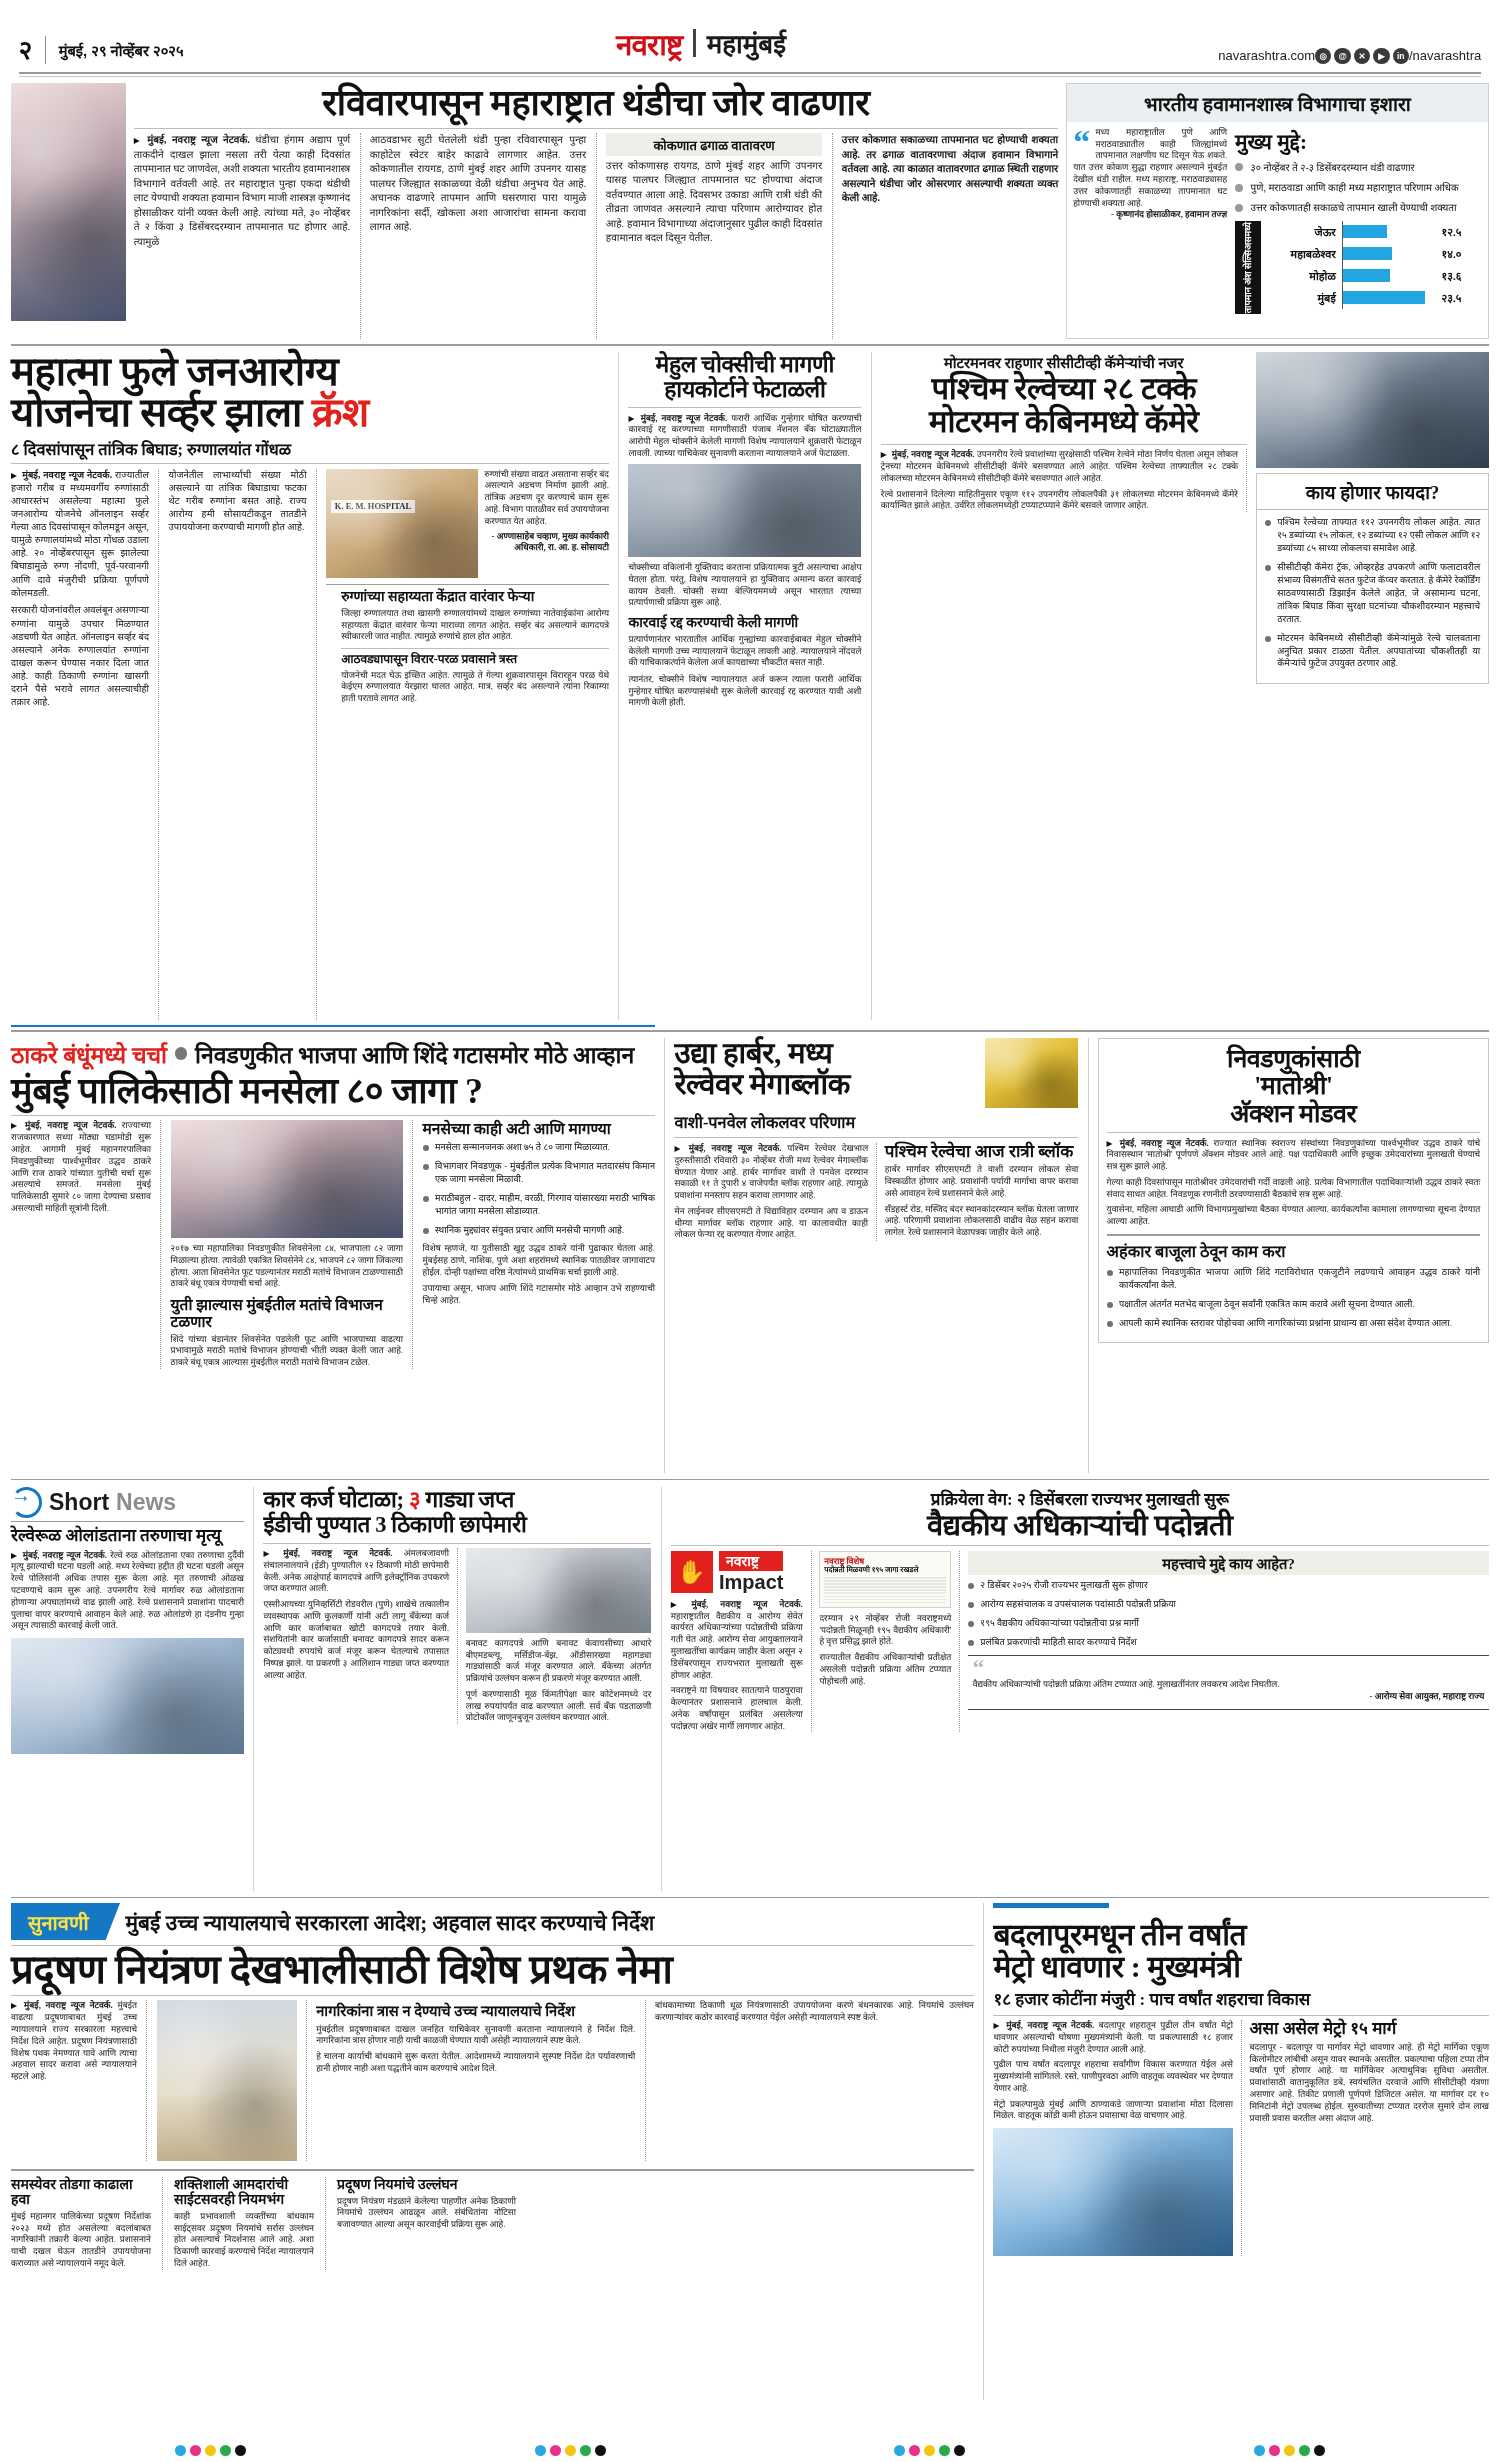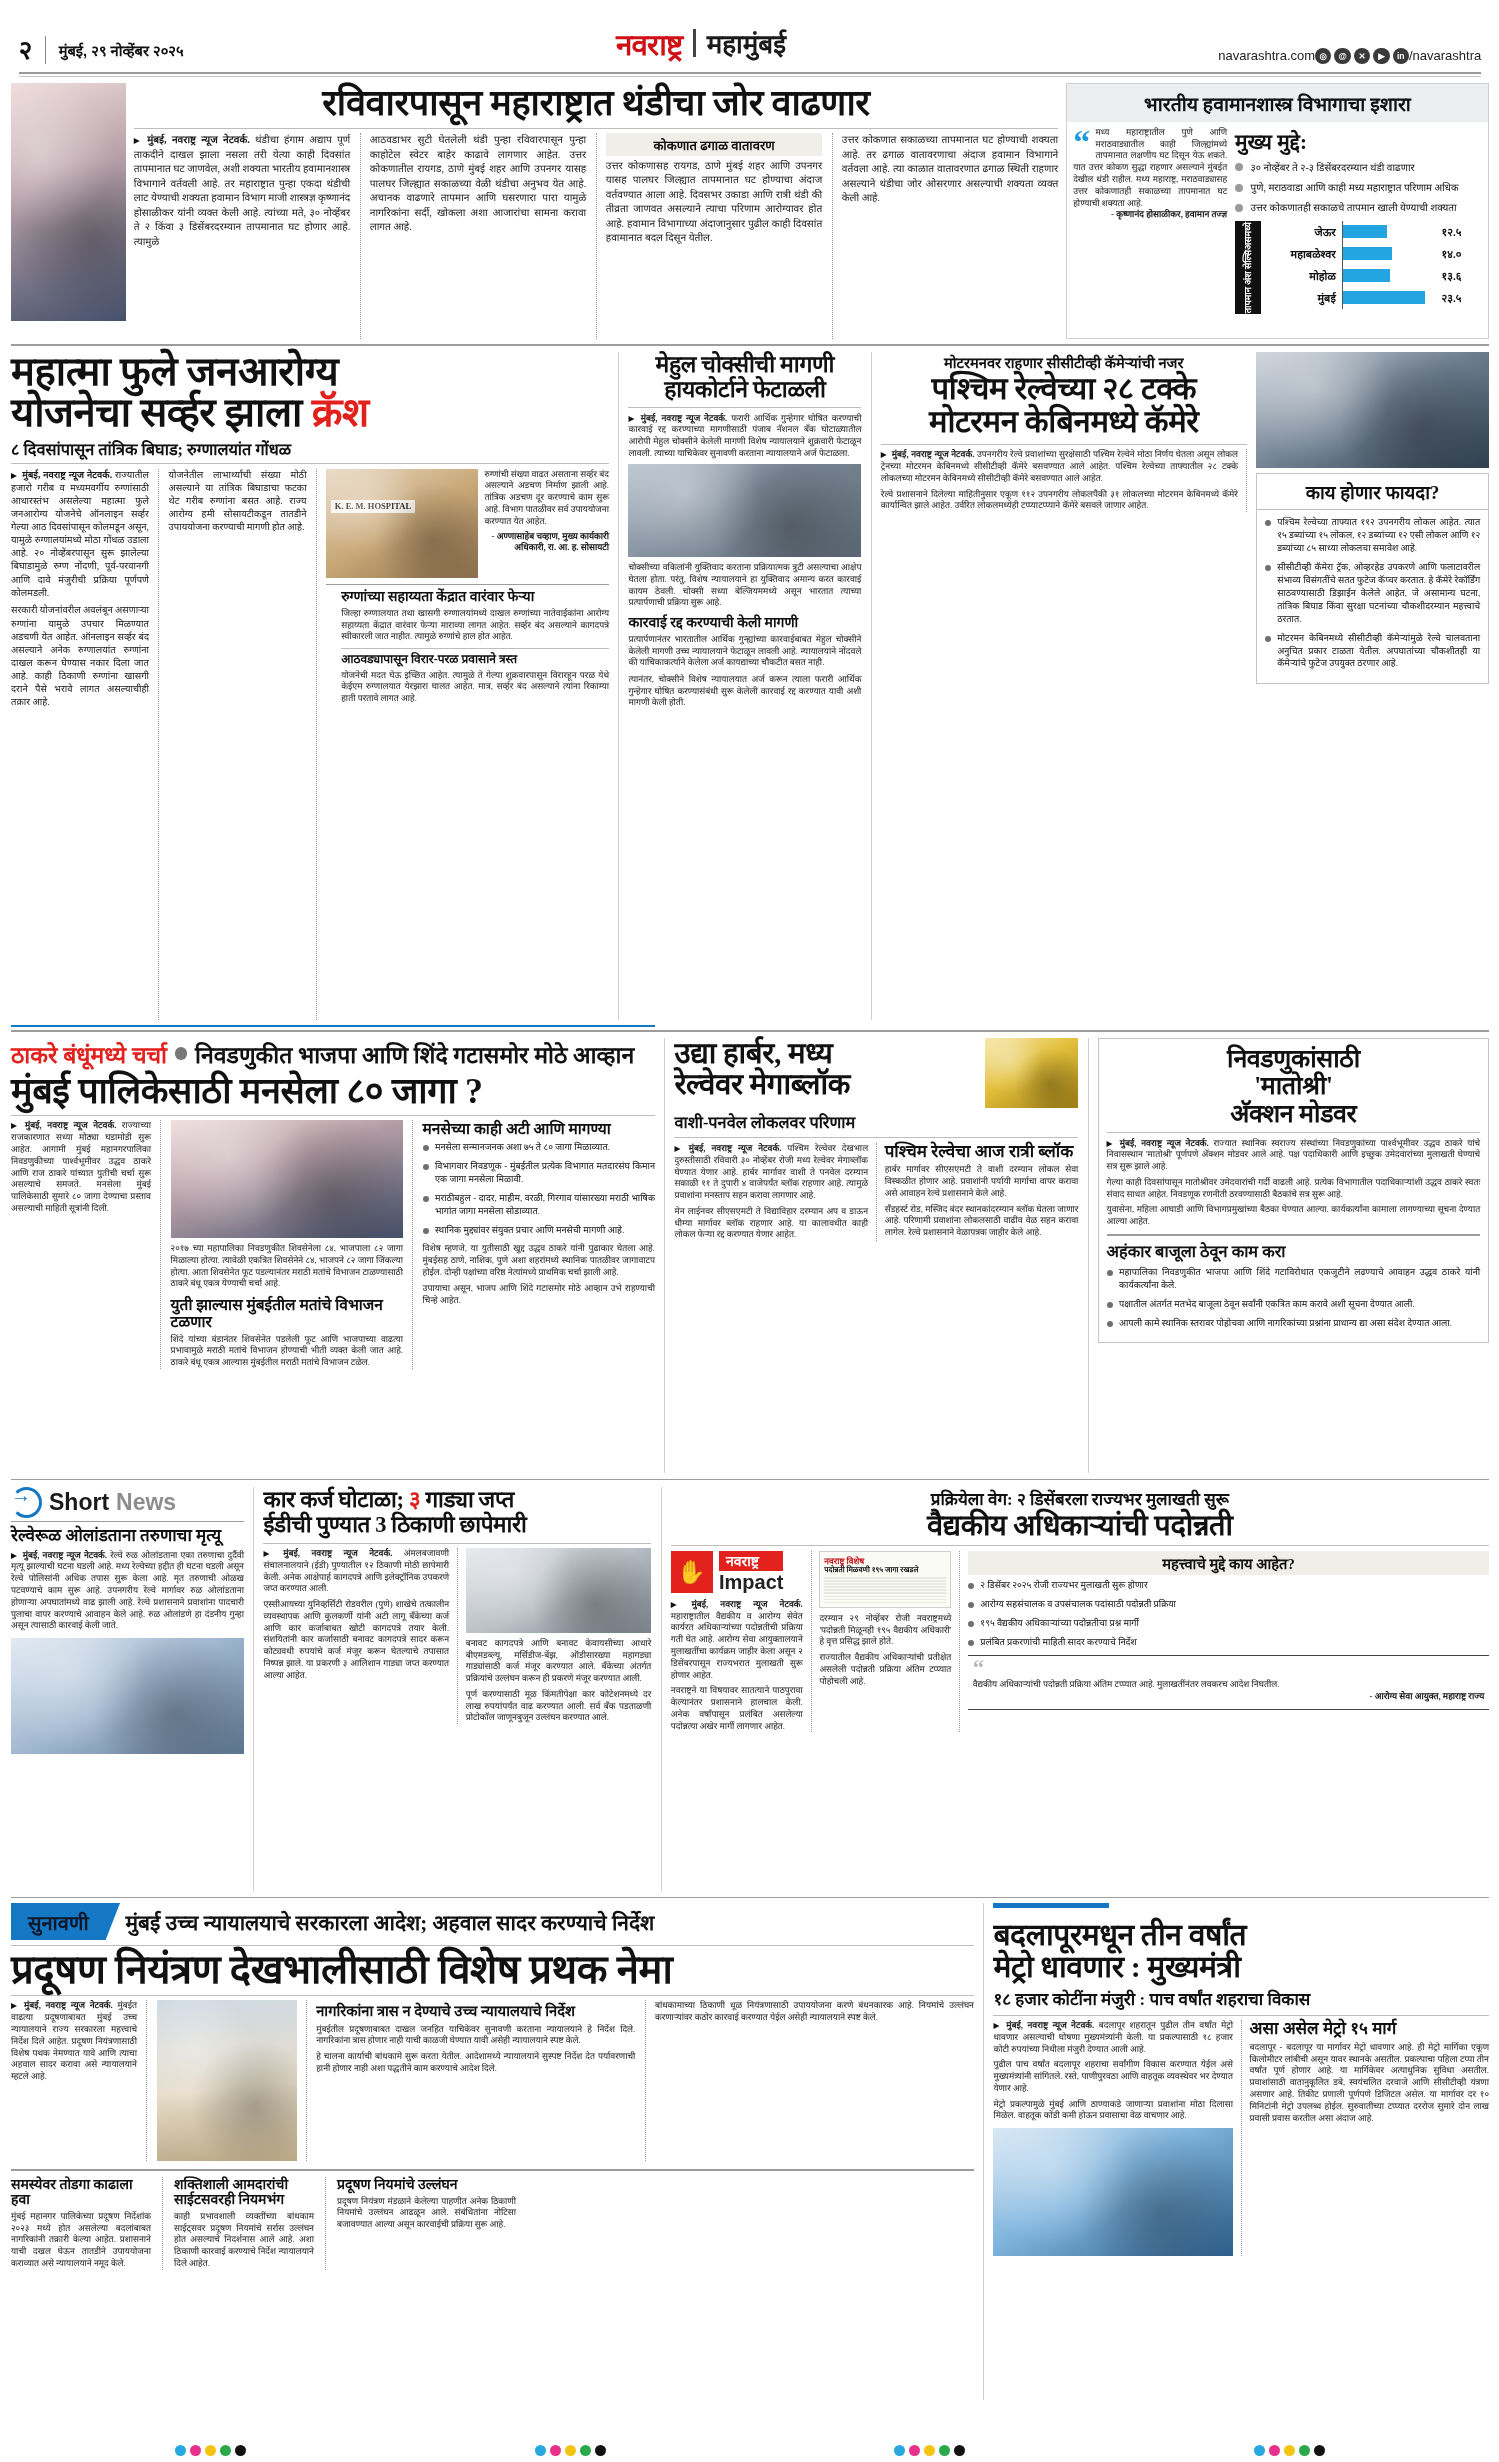--- a/index.html
+++ b/index.html
@@ -52,21 +52,21 @@
   .photo.cool { background:linear-gradient(150deg,#dfe8f2,#9fb6cf 50%,#5d7690); }
   .photo.people{ background:linear-gradient(160deg,#f0dede,#b7a0a8 40%,#44506b); }
   .photo.yellow{ background:linear-gradient(150deg,#f6e7a8,#e2bf3a 45%,#a07f14); }
   .photo.cars { background:linear-gradient(150deg,#e6e9ec,#b9bfc6 50%,#7b838c); }
   .photo.sky  { background:linear-gradient(175deg,#cfd9e4 0%,#e7ddc9 55%,#b9a885 100%); }
   .photo.metro{ background:linear-gradient(150deg,#d8e8f6,#7fb4dd 45%,#2d5f8c); }
   .photo.cam  { background:linear-gradient(150deg,#cfd6dd,#6f7f90 50%,#30404f); }
 
   
   .tag-red { display:inline-block; color:#e2201c; font-weight:800; }
-  .tag-blue { background:#1478c4; color:#0f172a; font-weight:800; padding:6.2px 17px; font-size:20px;
+  .tag-blue { background:#1478c4; color:#fde047; font-weight:800; padding:6.2px 17px; font-size:20px;
               position:relative; }
   .tag-blue::after{ content:""; position:absolute; right:-14px; top:0; border-left:14px solid #1478c4;
                     border-top:0 solid transparent; border-bottom:36px solid transparent; }
 
   
   .wbox { border:0.8px solid #cfcfcf; background:#fff; }
   .wtitle { background:#eceff1; text-align:center; font-size:19.4px; font-weight:800; padding:5.4px 3.1px; }
   .quote-mark { color:#1b9ae0; font-size:34px; font-weight:900; line-height:.6; float:left; margin:4.7px 5.4px 0 0;}
   .bullets li { list-style:none; font-size:10px; line-height:1.5; padding-left:15.5px; position:relative; margin-bottom:5.4px;}
   .bullets li::before{ content:""; position:absolute; left:0; top:3.9px; width:7.8px; height:7.8px;
@@ -159,21 +159,21 @@
         <div style="flex:1;">
           <p class="body-txt">आठवडाभर सुटी घेतलेली थंडी पुन्हा रविवारपासून पुन्हा काहोटेल स्वेटर बाहेर काढावे लागणार आहेत.
 उत्तर कोकणातील रायगड, ठाणे मुंबई शहर आणि उपनगर यासह पालघर जिल्ह्यात सकाळच्या वेळी थंडीचा अनुभव येत आहे. अचानक वाढणारे तापमान आणि घसरणारा पारा यामुळे नागरिकांना सर्दी, खोकला अशा आजारांचा सामना करावा लागत आहे.</p>
         </div>
         <div class="vdot"></div>
         <div style="flex:1;">
           <div class="boxhead" style="text-align:center; font-size:13px; background:#efeee9; padding:2.3px; margin-bottom:3.1px;">कोकणात ढगाळ वातावरण</div>
           <p class="body-txt">उत्तर कोकणासह रायगड, ठाणे मुंबई शहर आणि उपनगर यासह पालघर जिल्ह्यात तापमानात घट होण्याचा अंदाज वर्तवण्यात आला आहे. दिवसभर उकाडा आणि रात्री थंडी की तीव्रता जाणवत असल्याने त्याचा परिणाम आरोग्यावर होत आहे. हवामान विभागाच्या अंदाजानुसार पुढील काही दिवसांत हवामानात बदल दिसून येतील.</p>
         </div>
         <div class="vdot"></div>
-        <div style="flex:1;">
+        <div style="flex:1;font-weight:bold;">
           <p class="body-txt">उत्तर कोकणात सकाळच्या तापमानात घट होण्याची शक्यता आहे. तर ढगाळ वातावरणाचा अंदाज हवामान विभागाने वर्तवला आहे. त्या काळात वातावरणात ढगाळ स्थिती राहणार असल्याने थंडीचा जोर ओसरणार असल्याची शक्यता व्यक्त केली आहे.</p>
         </div>
       </div>
     </div>
 
     <div class="wbox" style="width:423px;">
       <div class="wtitle">भारतीय हवामानशास्त्र विभागाचा इशारा</div>
       <div style="display:flex; padding:4.7px 6.2px 3.1px; gap:7.8px;">
         <div style="width:154px;">
           <span class="quote-mark">“</span>

